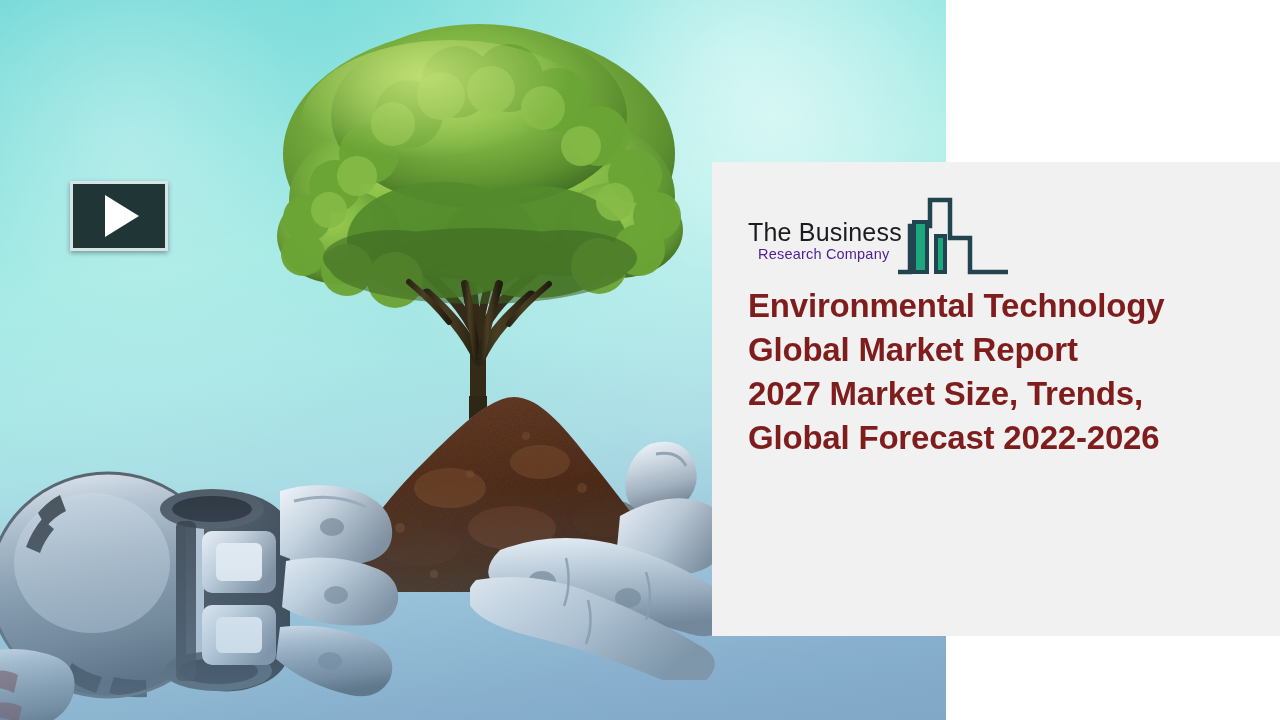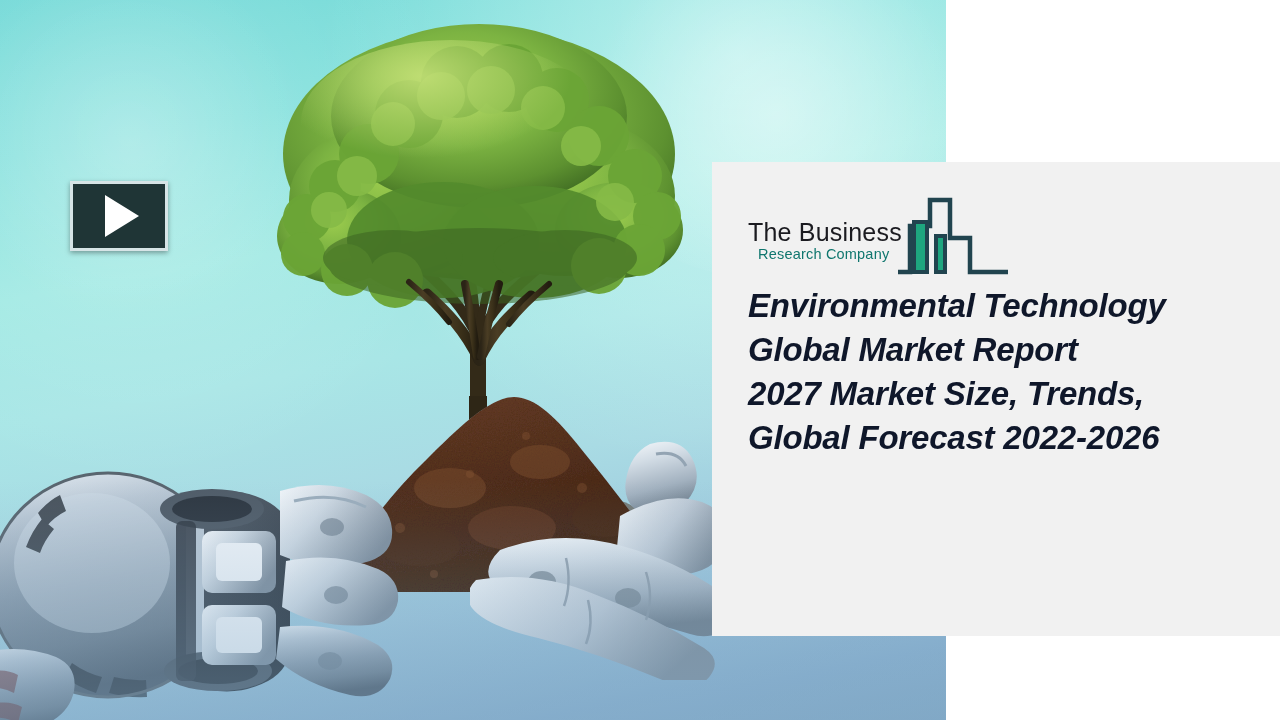--- a/index.html
+++ b/index.html
@@ -71,36 +71,35 @@
 
   
   .logo{position:absolute;left:36px;top:26px;width:278px;height:92px;}
   .logo-text{position:absolute;left:0;top:32px;width:160px;color:#19191c;}
   .logo-line1{
     font-family:"Liberation Sans", sans-serif;
     font-size:25px;line-height:25px;letter-spacing:.2px;font-weight:400;color:#1b1b20;
   }
   .logo-line2{
     font-family:"Liberation Sans", sans-serif;
-    font-size:14.5px;line-height:17px;letter-spacing:.2px;font-weight:400;color:#0f766e;
+    font-size:14.5px;line-height:17px;letter-spacing:.2px;font-weight:400;color:#4c1d95;
     margin-top:1px;margin-left:10px;
   }
   .logo-mark{position:absolute;left:148px;top:0;width:130px;height:90px;}
   .logo-mark svg{display:block;width:100%;height:100%;}
 
   
   .title{
     position:absolute;left:36px;top:122px;width:520px;
     font-family:"Liberation Sans", sans-serif;
     font-weight:700;
     font-size:33px;
     line-height:44px;
-    color:#0f172a;
+    color:#7f1d1d;
     letter-spacing:-0.2px;
-    font-style:italic;
   }
   .title div{white-space:nowrap;}
 </style>
 </head>
 <body>
 
 <div class="slide">
 
   <div class="photo">
     <div class="glow-tl"></div>

